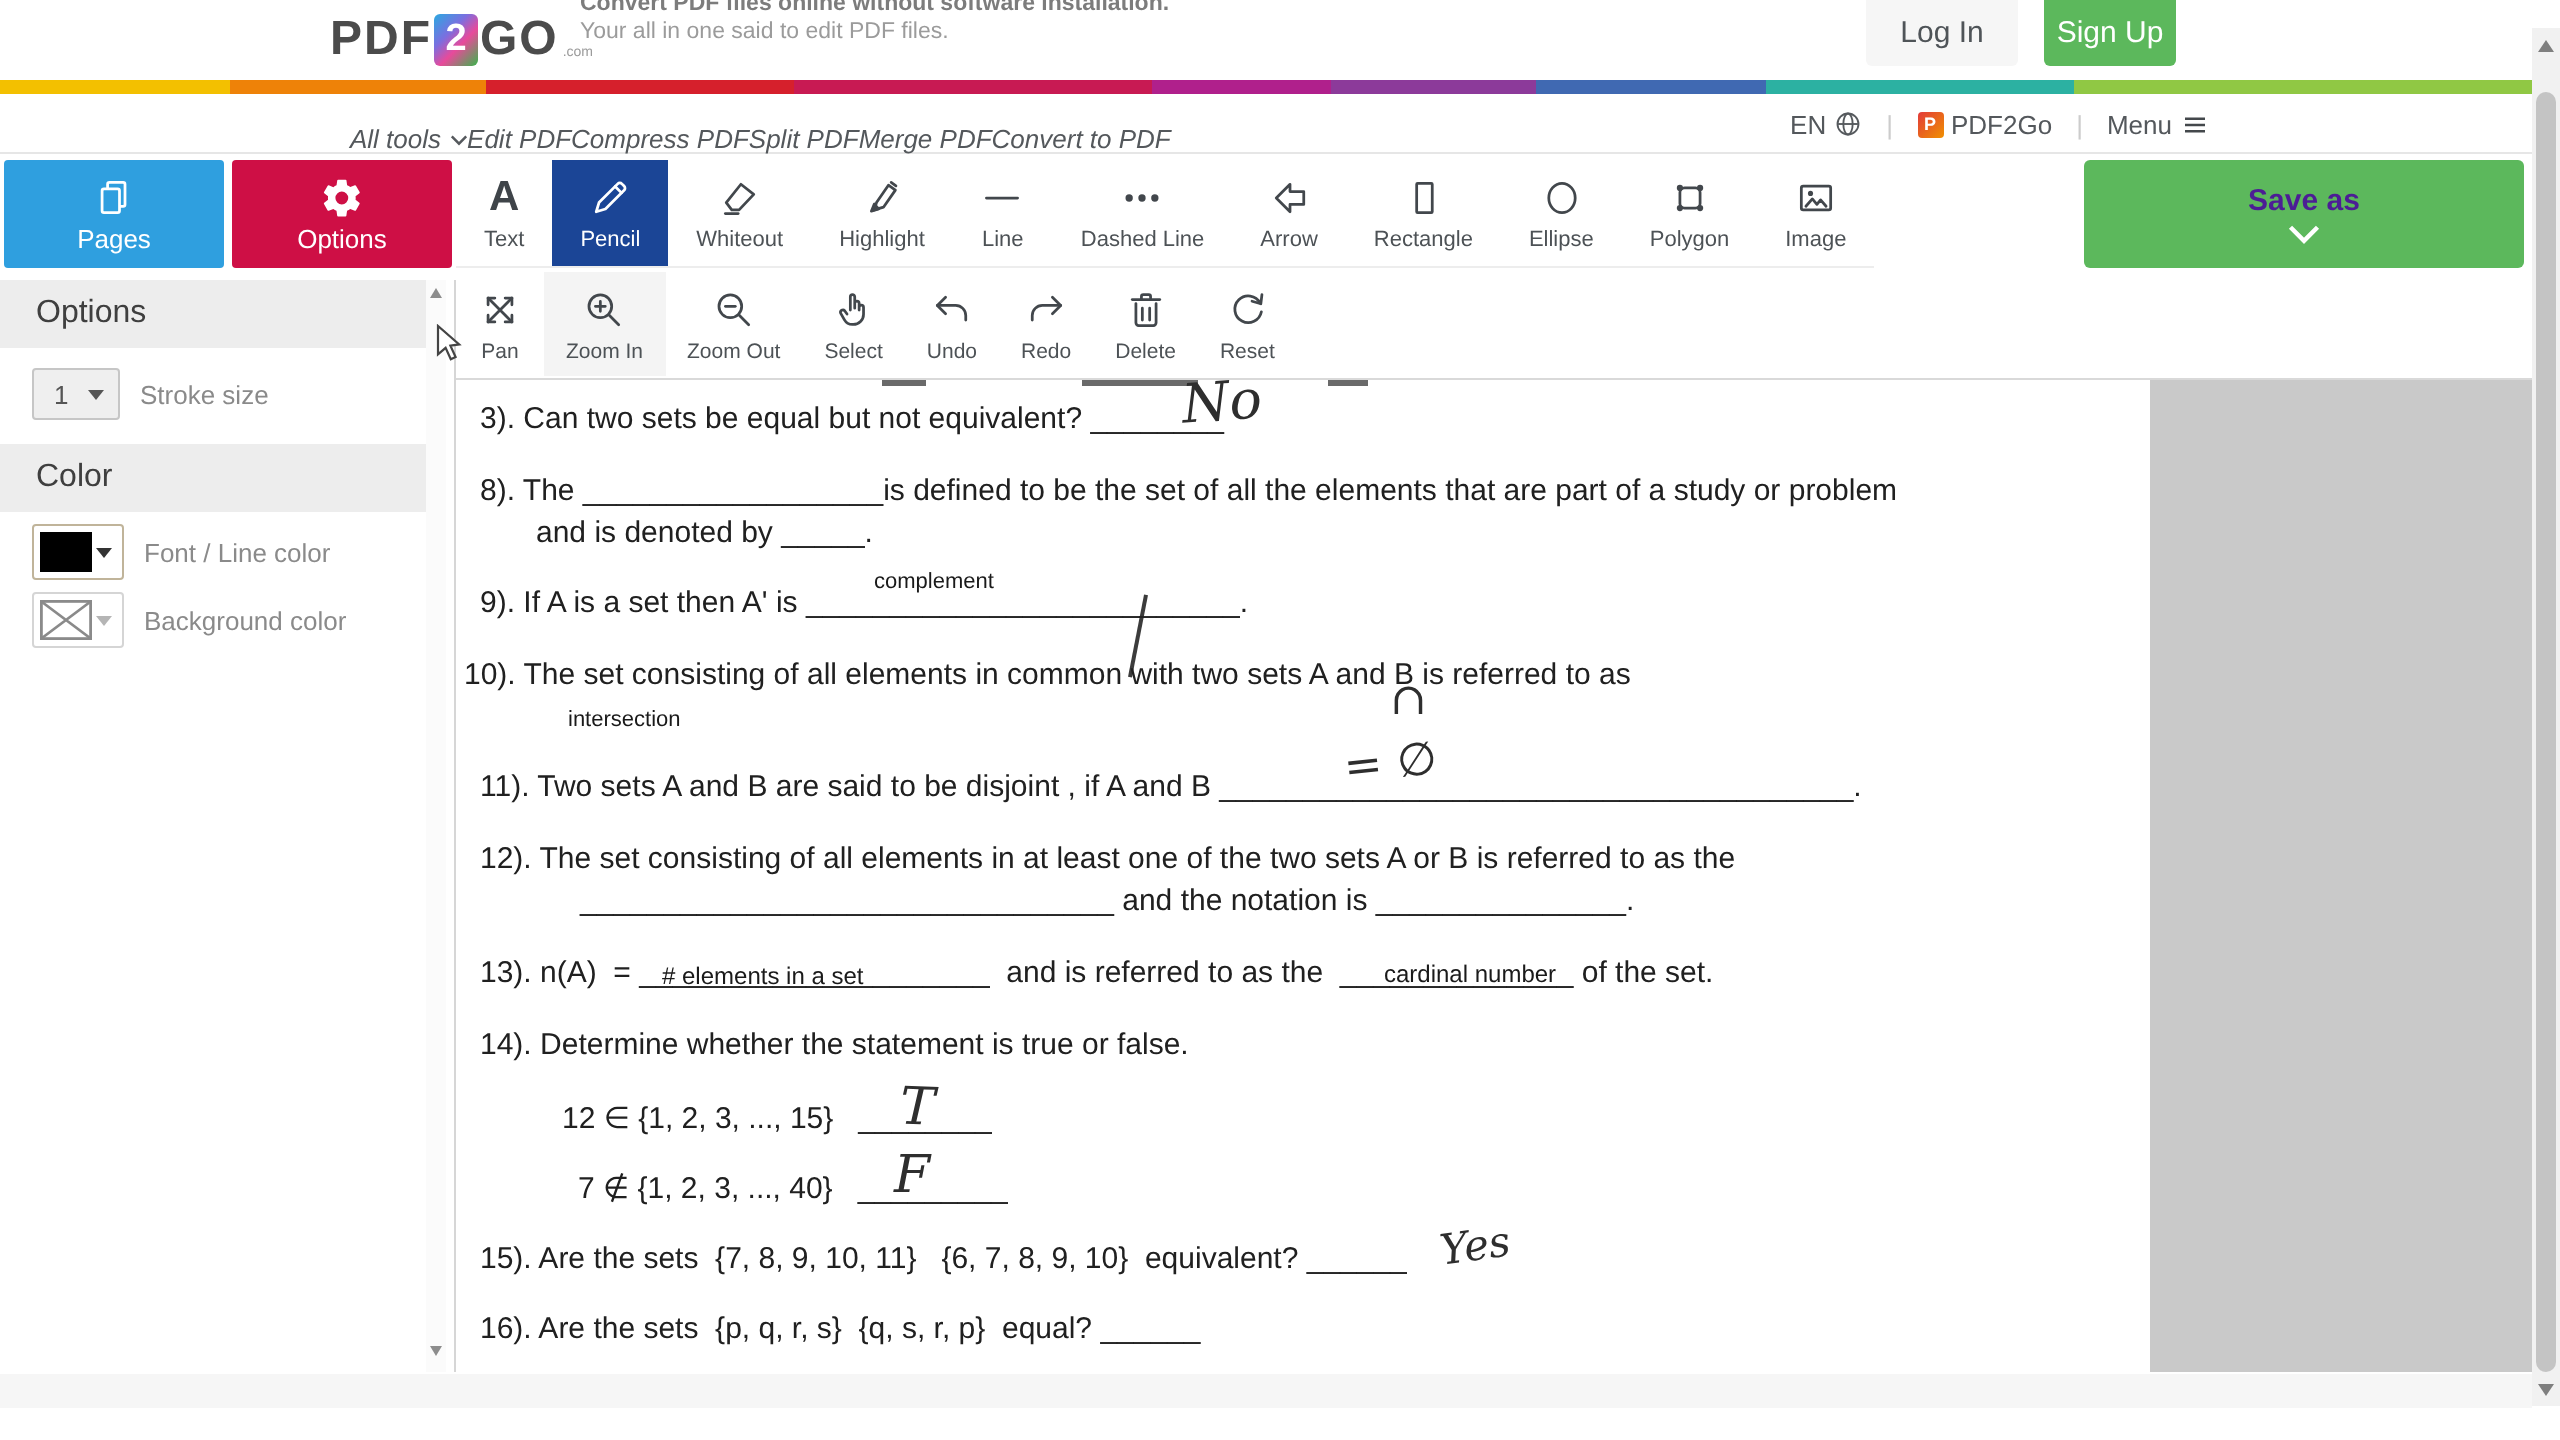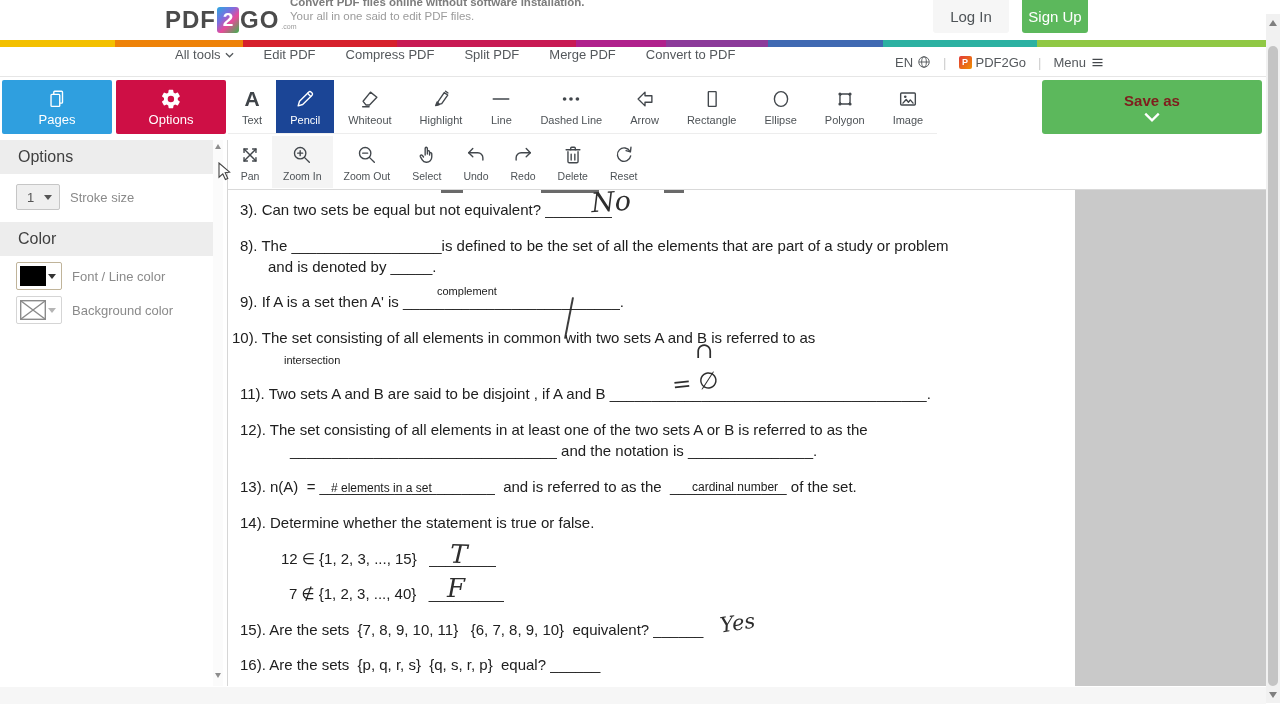--- a/index.html
+++ b/index.html
@@ -26,21 +26,21 @@
   
   .stripe { position:absolute; left:0; top:40px; width:1280px; height:7px;
     background:linear-gradient(to right,
       #f3c000 0%, #f3c000 9%, #ee8208 9%, #ee8208 19%, #d6202c 19%, #d6202c 31%,
       #c81a53 31%, #c81a53 45%, #b0208c 45%, #b0208c 52%, #8c3a9a 52%, #8c3a9a 60%,
       #4069b2 60%, #4069b2 69%, #2cb1a2 69%, #2cb1a2 81%, #90c844 81%, #90c844 100%); }
 
   
   .nav { position:absolute; left:0; top:47px; width:1280px; height:30px; background:#fff;
     border-bottom:1px solid #e6e6e6; font-size:13px; color:#54585c; }
-  .nav-left { position:absolute; left:175px; top:0; height:30px; display:flex; gap:30px; align-items:flex-start; }
+  .nav-left { position:absolute; left:175px; top:0; height:30px; display:flex; align-items:flex-end;font-style:italic; }
   .nav-item { display:flex; align-items:center; gap:4px; white-space:nowrap; }
   .nav-right { position:absolute; right:175px; top:0; height:30px; display:flex; gap:12px; align-items:center; }
   .nav-sep { color:#ccc; }
   .favicon { width:13px; height:13px; border-radius:2px; background:linear-gradient(135deg,#e23a3a,#f09000);
     color:#fff; font-size:9px; font-weight:bold; display:flex; align-items:center; justify-content:center; }
   .chev svg, .glyph svg { display:block; }
 
   
   .bigbtn { position:absolute; top:80px; width:110px; height:54px; border-radius:2px; color:#fff;
     display:flex; flex-direction:column; align-items:center; justify-content:center; gap:2px; font-size:13px; }
@@ -57,21 +57,21 @@
   .row2 .tool-cell { padding:0 11px; }
   .tool-cell .tool-label { font-size:11px; color:#4d5256; white-space:nowrap; }
   .row2 .tool-cell .tool-label { font-size:10.5px; }
   .tool-cell.selected { background:#1b4596; color:#fff; }
   .tool-cell.selected .tool-label { color:#fff; }
   .tool-cell.shaded { background:#f4f4f4; }
   .tool-icon { height:24px; display:flex; align-items:center; justify-content:center; }
   .glyphA { font-size:21px; font-weight:900; color:#3f4449; line-height:22px; }
 
   .saveas { position:absolute; left:1042px; top:80px; width:220px; height:54px; background:#5cb85c;
-    border-radius:3px; color:#7f1d1d; display:flex; flex-direction:column; align-items:center;
+    border-radius:3px; color:#4c1d95; display:flex; flex-direction:column; align-items:center;
     justify-content:center; gap:3px; }
   .saveas .sa-label { font-size:15px; font-weight:bold; }
 
   
   .sidebar { position:absolute; left:0; top:140px; width:228px; height:546px; background:#fff;
     border-right:1px solid #d6d6d6; }
   .side-hdr { position:absolute; left:0; width:213px; height:34px; background:#ededed;
     font-size:16px; color:#3f3f3f; display:flex; align-items:center; padding-left:18px; }
   .hdr-options { top:0; }
   .hdr-color { top:82px; }

